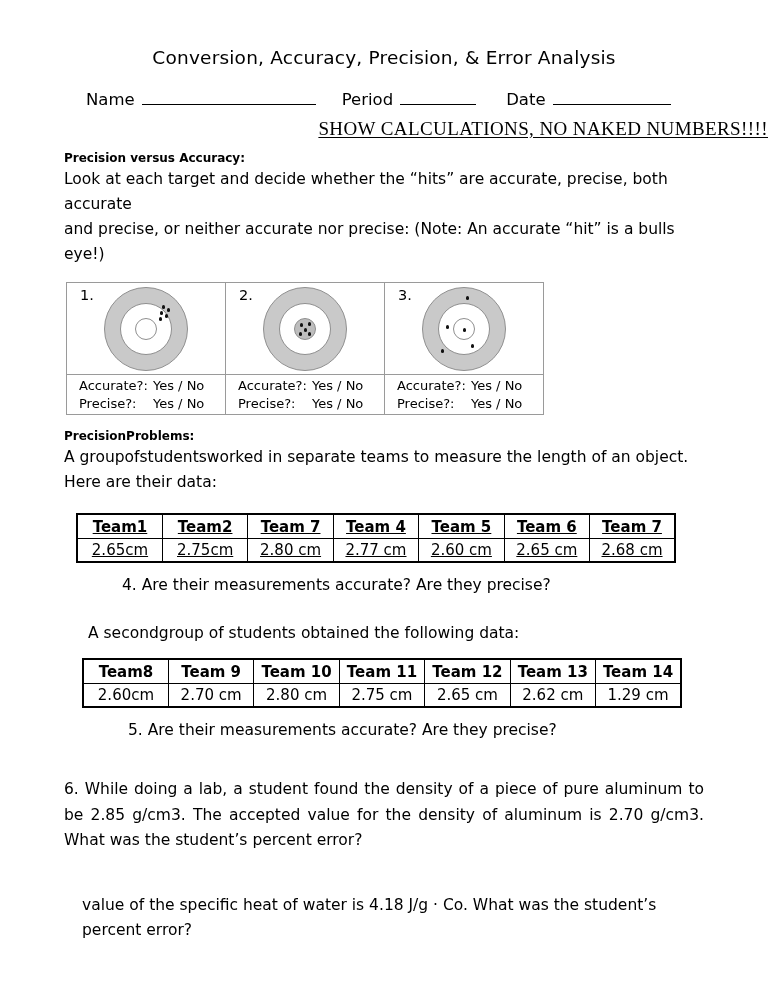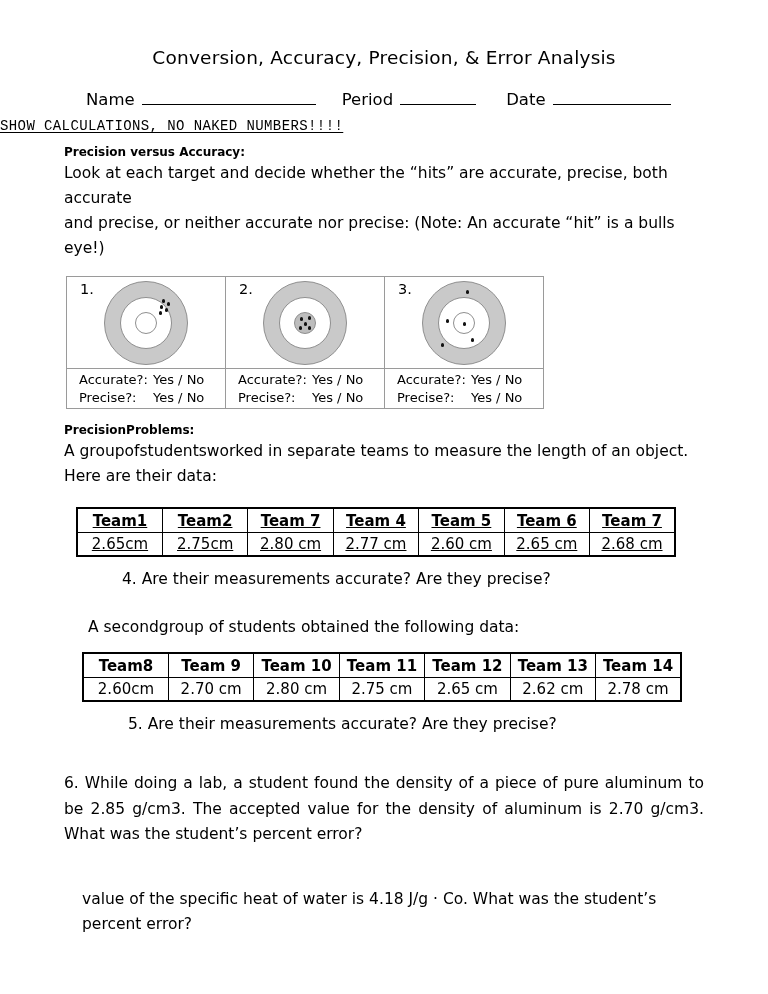--- a/index.html
+++ b/index.html
@@ -49,24 +49,24 @@
     border-bottom: 1.6px solid #000;
     height: 13px;
     margin: 0 0 0 7px;
   }
   .rule.name { width: 174px; margin-right: 26px; }
   .rule.period { width: 76px; margin-right: 30px; }
   .rule.date { width: 118px; }
 
   
   .banner {
-    text-align: left;
+    text-align: right;
     margin-top: 9px;
-    font-family: Liberation Mono, monospace;
-    font-size: 14px;
+    font-family: Liberation Serif, serif;
+    font-size: 19px;
     letter-spacing: 0.4px;
   }
   .banner span {
     text-decoration: underline;
     text-underline-offset: 2px;
   }
 
   
   .body-wrap { padding-left: 64px; padding-right: 60px; }
   .sec-head {
@@ -346,21 +346,21 @@
           <td>Team 13</td>
           <td>Team 14</td>
         </tr>
     <tr id="t2v">
           <td>2.60cm</td>
           <td>2.70 cm</td>
           <td>2.80 cm</td>
           <td>2.75 cm</td>
           <td>2.65 cm</td>
           <td>2.62 cm</td>
-          <td>2.78 cm</td>
+          <td>1.29 cm</td>
         </tr>
   </tbody>
     </table>
 
   <div class="q-indent2">5. Are their measurements accurate? Are they precise?</div>
 
   <div class="q-just">6. While doing a lab, a student found the density of a piece of pure aluminum to be 2.85 g/cm3. The accepted value for the density of aluminum is 2.70 g/cm3. What was the student’s percent error?</div>
 
   <div class="q7">
     <span class="hang">value of the specific heat of water is 4.18 J/g · Co.   What was the student’s</span>

